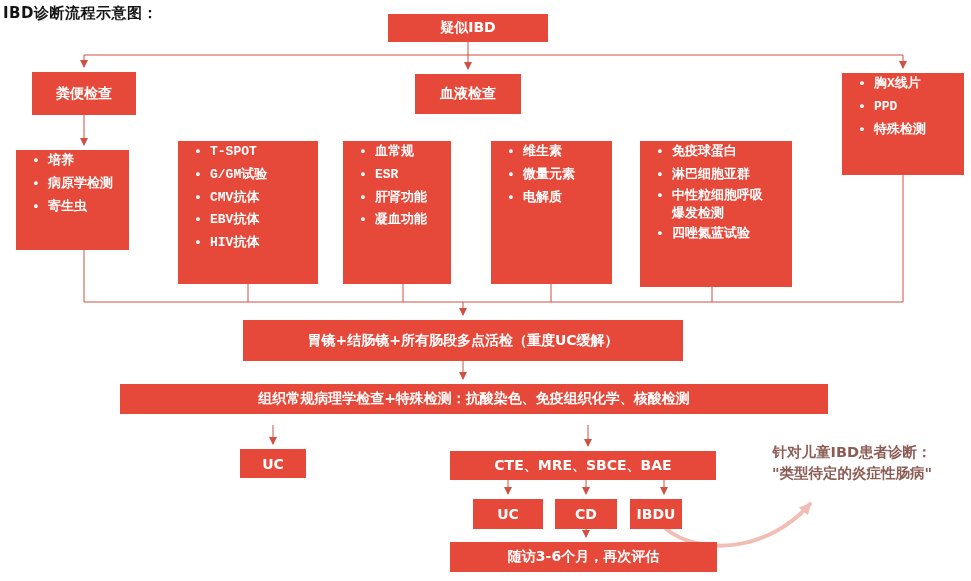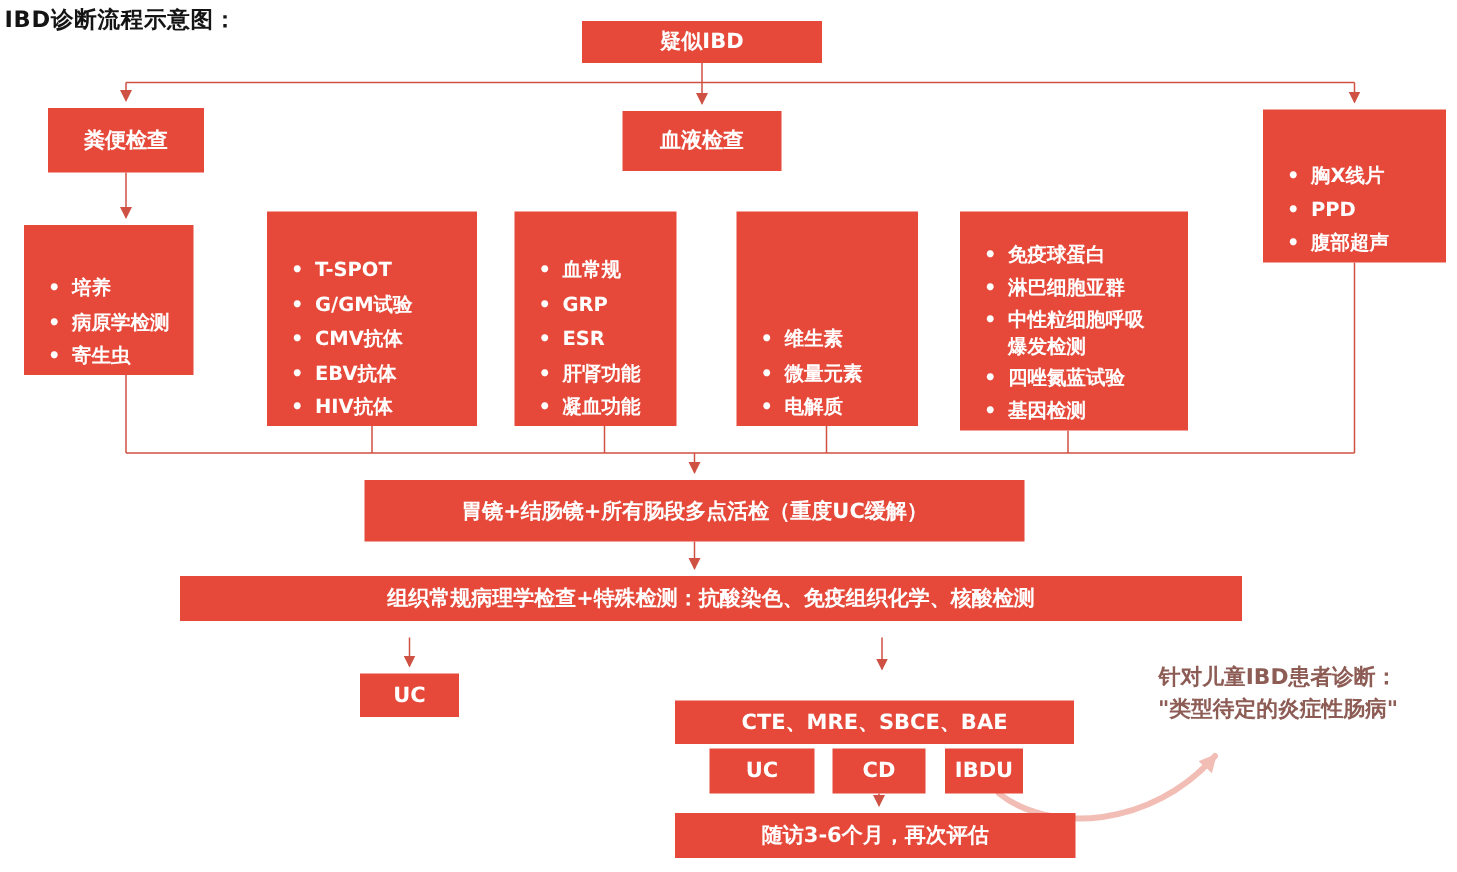--- a/index.html
+++ b/index.html
@@ -21,22 +21,23 @@
   }
   .box{
     position:absolute;background:var(--box-red);color:#ffffff;
     font-weight:bold;box-sizing:border-box;
   }
   .label-box{
     display:flex;align-items:center;justify-content:center;
     font-size:14px;text-align:center;white-space:nowrap;
   }
   .list-box{
-    display:flex;flex-direction:column;justify-content:flex-end;
+    display:flex;flex-direction:column;justify-content:flex-start;
     font-size:13px;
+    font-family:Liberation Mono, monospace;
   }
   .list-box ul{
     list-style:none;margin:0;padding:0 8px 0 12px;
   }
   .list-box li{
     position:relative;padding-left:20px;line-height:1.75;
   }
   .list-box li::before{
     content:"•";position:absolute;left:4px;top:0;
   }
@@ -98,21 +99,21 @@
   </svg>
 
   <div class="box label-box" style="left:388px;top:14px;width:160px;height:28px;">疑似IBD</div>
   <div class="box label-box" style="left:32px;top:72px;width:104px;height:43px;">粪便检查</div>
   <div class="box label-box" style="left:415px;top:74px;width:106px;height:40px;">血液检查</div>
 
   <div class="box list-box" style="left:842px;top:73px;width:122px;height:102px;">
     <ul>
       <li>胸X线片</li>
       <li>PPD</li>
-      <li>腹部超声</li>
+      <li>特殊检测</li>
     </ul>
   </div>
 
   <div class="box list-box" style="left:16px;top:150px;width:113px;height:100px;">
     <ul>
       <li>培养</li>
       <li>病原学检测</li>
       <li>寄生虫</li>
     </ul>
   </div>
@@ -123,50 +124,48 @@
       <li>G/GM试验</li>
       <li>CMV抗体</li>
       <li>EBV抗体</li>
       <li>HIV抗体</li>
     </ul>
   </div>
 
   <div class="box list-box" style="left:343px;top:141px;width:108px;height:143px;">
     <ul>
       <li>血常规</li>
-      <li>GRP</li>
       <li>ESR</li>
       <li>肝肾功能</li>
       <li>凝血功能</li>
     </ul>
   </div>
 
   <div class="box list-box" style="left:491px;top:141px;width:121px;height:143px;">
     <ul>
       <li>维生素</li>
       <li>微量元素</li>
       <li>电解质</li>
     </ul>
   </div>
 
   <div class="box list-box" style="left:640px;top:141px;width:152px;height:146px;">
     <ul style="padding-right:20px;">
       <li>免疫球蛋白</li>
       <li>淋巴细胞亚群</li>
       <li style="line-height:1.4;">中性粒细胞呼吸爆发检测</li>
       <li>四唑氮蓝试验</li>
-      <li>基因检测</li>
     </ul>
   </div>
 
   <div class="box label-box" style="left:243px;top:320px;width:440px;height:41px;">胃镜+结肠镜+所有肠段多点活检（重度UC缓解）</div>
   <div class="box label-box" style="left:120px;top:384px;width:708px;height:30px;">组织常规病理学检查+特殊检测：抗酸染色、免疫组织化学、核酸检测</div>
 
   <div class="box label-box" style="left:240px;top:449px;width:66px;height:29px;">UC</div>
-  <div class="box label-box" style="left:450px;top:451px;width:266px;height:29px;margin-top:16px;">CTE、MRE、SBCE、BAE</div>
+  <div class="box label-box" style="left:450px;top:451px;width:266px;height:29px;">CTE、MRE、SBCE、BAE</div>
 
   <div class="box label-box" style="left:473px;top:499px;width:70px;height:30px;">UC</div>
   <div class="box label-box" style="left:555px;top:499px;width:62px;height:30px;">CD</div>
   <div class="box label-box" style="left:630px;top:499px;width:52px;height:30px;">IBDU</div>
 
   <div class="box label-box" style="left:450px;top:542px;width:267px;height:30px;">随访3-6个月，再次评估</div>
 
   <div class="annotation">
     <div>针对儿童IBD患者诊断：</div>
     <div>"类型待定的炎症性肠病"</div>

